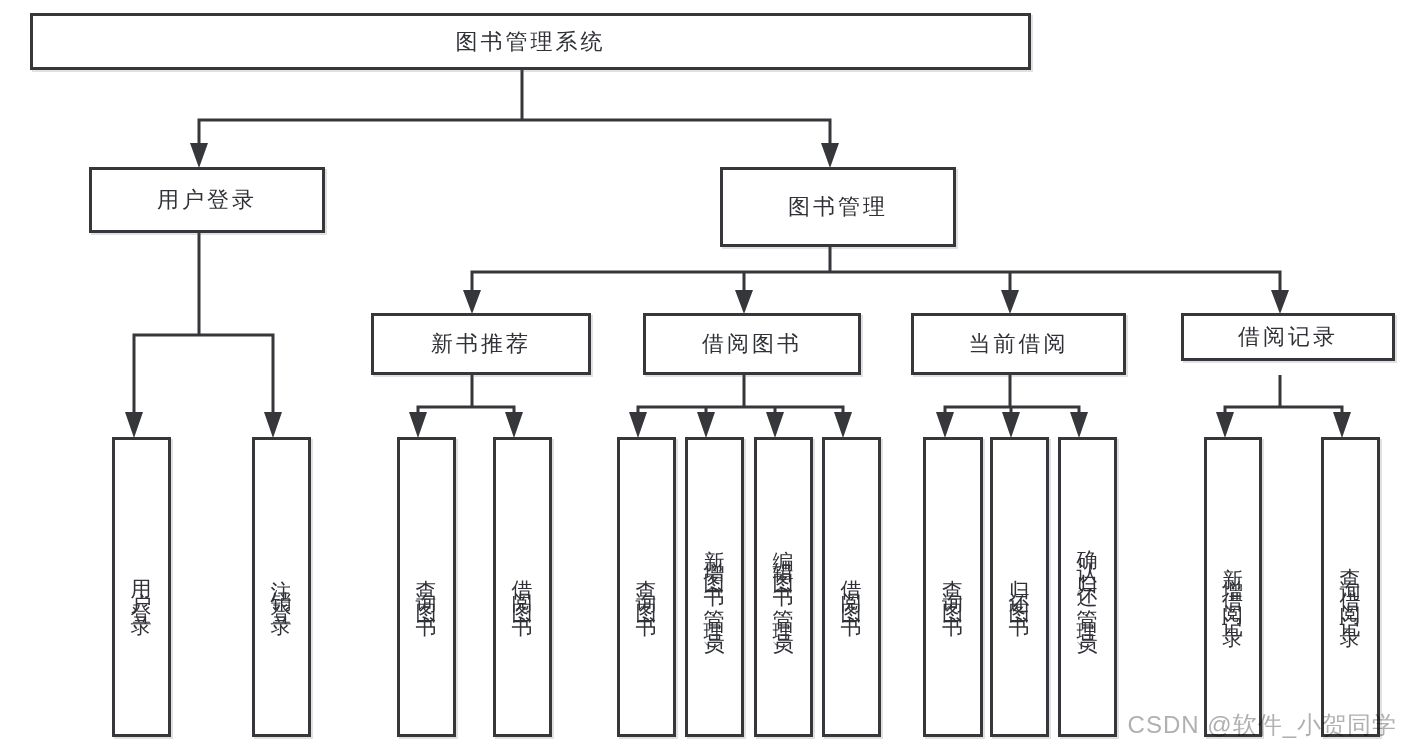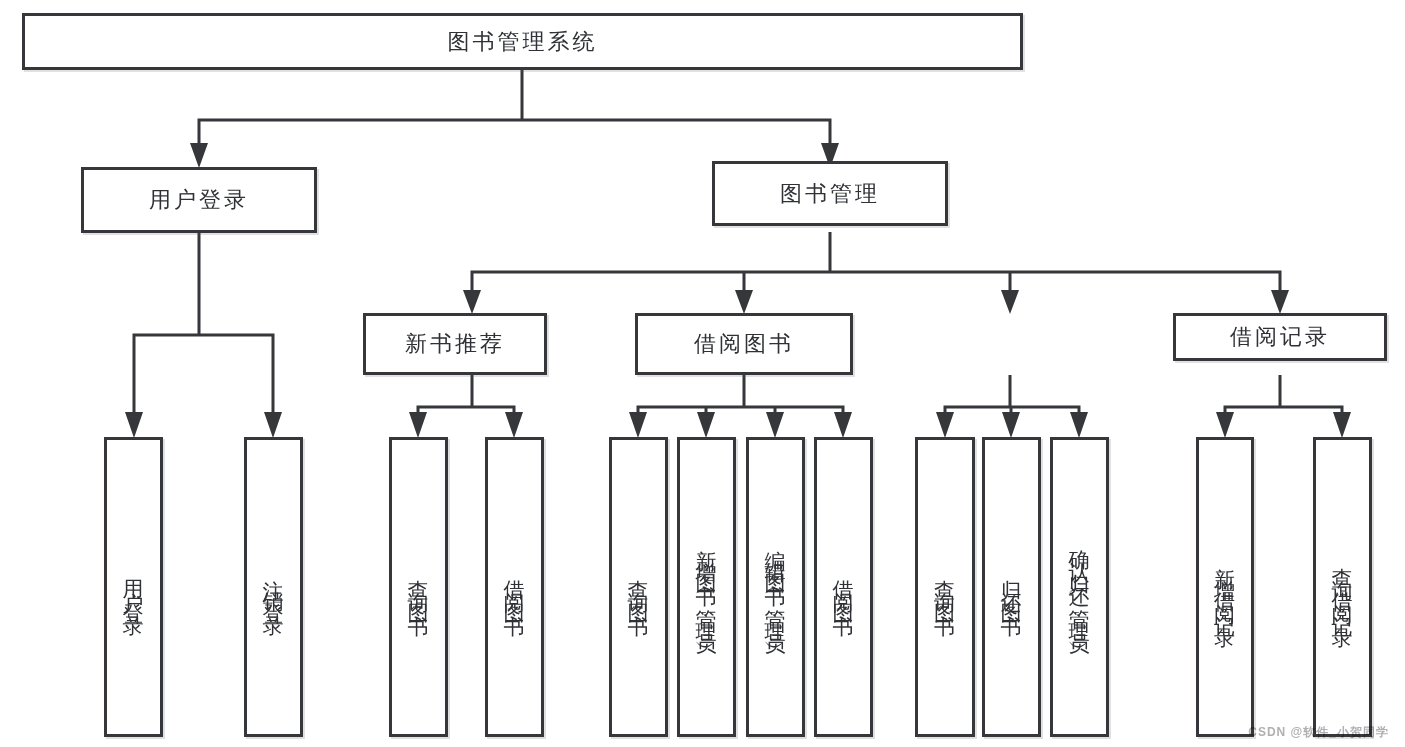--- a/index.html
+++ b/index.html
@@ -14,28 +14,28 @@
        font-family:"Liberation Sans","DejaVu Sans",sans-serif;}
   .stage{position:relative;width:1405px;height:747px;background:var(--color-page_background,#fff);}
   .wires{position:absolute;left:0;top:0;z-index:1;}
   .wires .ln{stroke:var(--color-line,#36373b);stroke-width:3;fill:none;}
   .wires .ah{fill:var(--color-line,#36373b);stroke:none;}
   .box{position:absolute;box-sizing:border-box;z-index:2;
        border:3px solid var(--color-line,#36373b);
        background:var(--color-box_background,#fff);
        box-shadow:2px 2px 0 rgba(90,90,90,.18);
        display:flex;align-items:center;justify-content:center;
-       color:var(--color-text,#2f3136);}
+       color:var(--color-text,#2f3136);margin-left:8px;}
   .hbox .lbl{font-size:22px;letter-spacing:3px;white-space:nowrap;}
   .vbox .lbl{writing-mode:vertical-rl;text-orientation:mixed;
              font-size:21px;letter-spacing:12px;line-height:1;white-space:nowrap;}
-  .watermark{position:absolute;right:16px;bottom:6px;z-index:5;
-             font-size:12px;letter-spacing:1px;
+  .watermark{position:absolute;right:8px;bottom:6px;z-index:5;
+             font-size:24px;letter-spacing:1px;
              color:var(--color-watermark,#b0b0b0);
-             mix-blend-mode:multiply;white-space:nowrap;font-weight:bold;}
+             mix-blend-mode:multiply;white-space:nowrap;}
 </style>
 </head>
 <body>
 
 <div class="stage">
 
   <svg class="wires" width="1405" height="747" viewBox="0 0 1405 747">
 
     <path class="ln" d="M522 70 V121.5 M197.5 120 H831.5 M199 120 V146 M830 120 V146"></path>
     <path class="ah" d="M190 143h18l-9 25z M821 143h18l-9 25z"></path>
@@ -59,29 +59,32 @@
     <path class="ah" d="M1216 412h18l-9 26z M1333 412h18l-9 26z"></path>
   </svg>
 
   <div class="box hbox" style="left:22px;top:13px;width:1001px;height:57px">
     <span class="lbl">图书管理系统</span>
   </div>
 
   <div class="box hbox" style="left:81px;top:167px;width:236px;height:66px">
     <span class="lbl">用户登录</span>
   </div>
-  <div class="box hbox" style="left:712px;top:161px;width:236px;height:65px">
+  <div class="box hbox" style="left:712px;top:167px;width:236px;height:80px">
     <span class="lbl">图书管理</span>
   </div>
 
-  <div class="box hbox" style="left:363px;top:313px;width:184px;height:62px">
+  <div class="box hbox" style="left:363px;top:313px;width:220px;height:62px">
     <span class="lbl">新书推荐</span>
   </div>
   <div class="box hbox" style="left:635px;top:313px;width:218px;height:62px">
     <span class="lbl">借阅图书</span>
+  </div>
+  <div class="box hbox" style="left:903px;top:313px;width:215px;height:62px">
+    <span class="lbl">当前借阅</span>
   </div>
   <div class="box hbox" style="left:1173px;top:313px;width:214px;height:48px">
     <span class="lbl">借阅记录</span>
   </div>
 
   <div class="box vbox" style="left:104px;top:437px;width:59px;height:300px">
     <span class="lbl">用户登录</span>
   </div>
   <div class="box vbox" style="left:244px;top:437px;width:59px;height:300px">
     <span class="lbl">注销登录</span>

